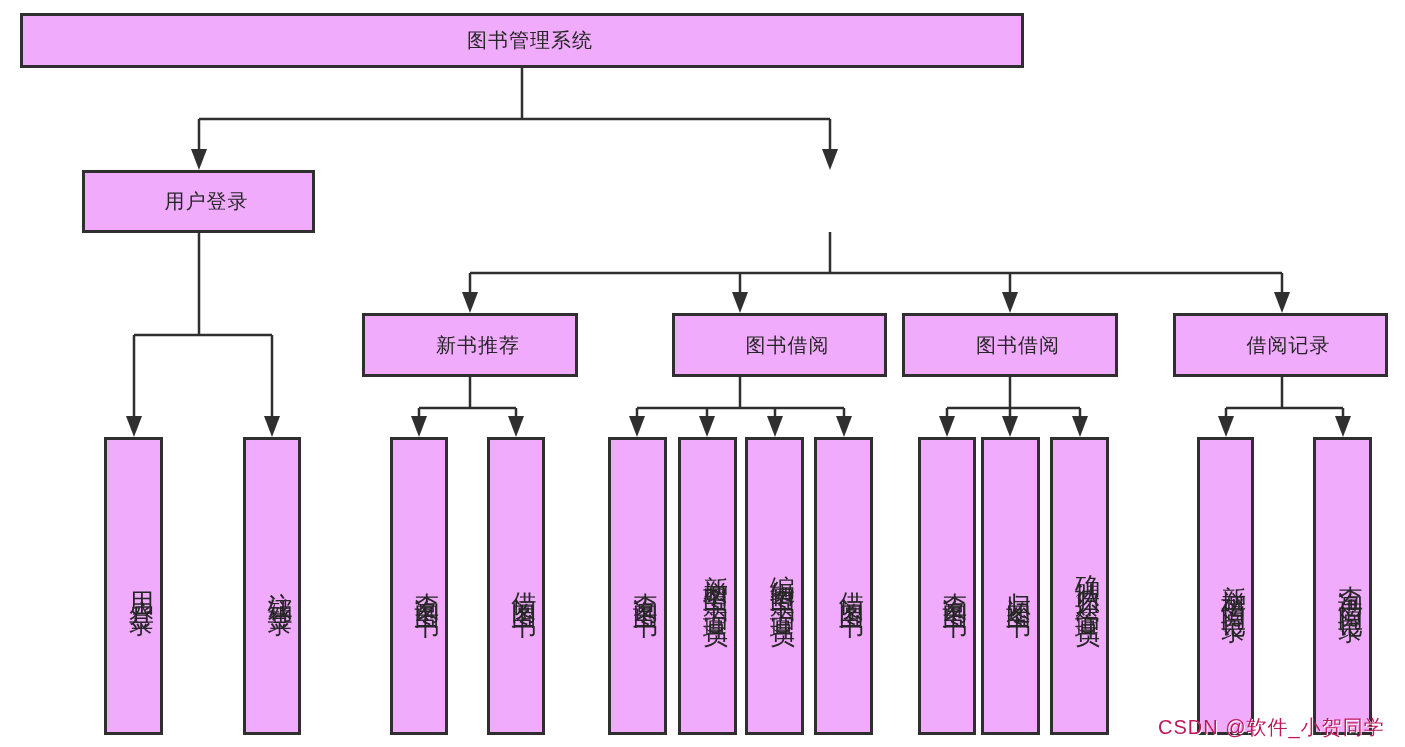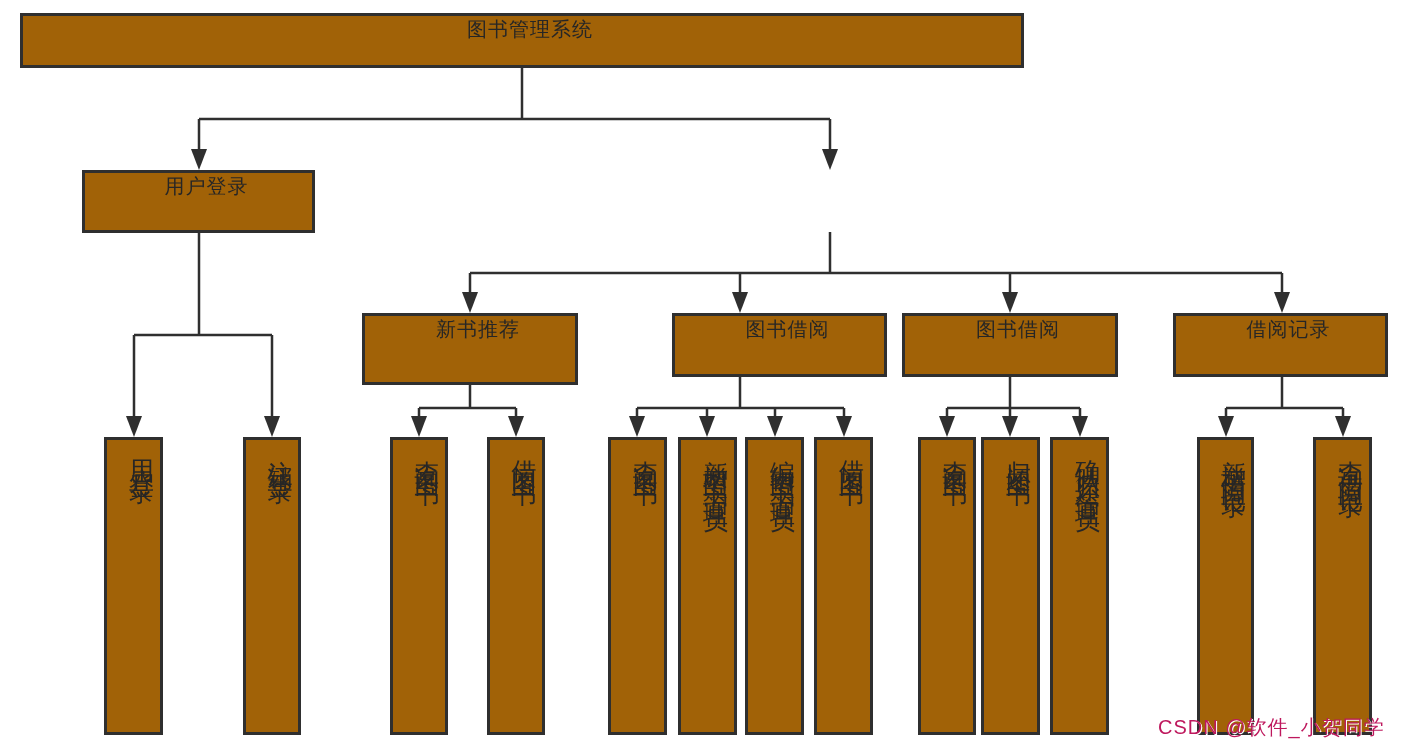--- a/index.html
+++ b/index.html
@@ -3,22 +3,22 @@
 <meta charset="utf-8">
 <style>
   html,body { margin:0; padding:0; background:#ffffff; }
   .canvas {
     position:relative; width:1405px; height:747px; background:#ffffff;
     font-family:"Liberation Sans", sans-serif; overflow:hidden;
   }
   svg.connectors { position:absolute; left:0; top:0; z-index:1; }
   .node {
     position:absolute; box-sizing:border-box;
-    border:3px solid #2f2f2f; background:#a16207;
-    display:flex; align-items:flex-start; justify-content:center;
+    border:3px solid #2f2f2f; background:#f0abfc;
+    display:flex; align-items:center; justify-content:center;
     z-index:2;
     padding-left:16px;
   }
   .node .lbl {
     font-size:20px; color:#262626; white-space:nowrap; letter-spacing:1px;
   }
   .leaf .lbl {
     writing-mode:vertical-rl; text-orientation:mixed;
     font-size:25px; letter-spacing:7px; line-height:1; color:#262626;
   }
@@ -68,21 +68,21 @@
   </svg>
 
   <div class="node" style="left:20px; top:13px; width:1004px; height:55px;">
     <span class="lbl">图书管理系统</span>
   </div>
 
   <div class="node" style="left:82px; top:170px; width:233px; height:63px;">
     <span class="lbl">用户登录</span>
   </div>
 
-  <div class="node" style="left:362px; top:313px; width:216px; height:72px;">
+  <div class="node" style="left:362px; top:313px; width:216px; height:64px;">
     <span class="lbl">新书推荐</span>
   </div>
   <div class="node" style="left:633px; top:313px; width:215px; height:64px;margin-left:39px;">
     <span class="lbl">图书借阅</span>
   </div>
   <div class="node" style="left:902px; top:313px; width:216px; height:64px;">
     <span class="lbl">图书借阅</span>
   </div>
   <div class="node" style="left:1173px; top:313px; width:215px; height:64px;">
     <span class="lbl">借阅记录</span>

